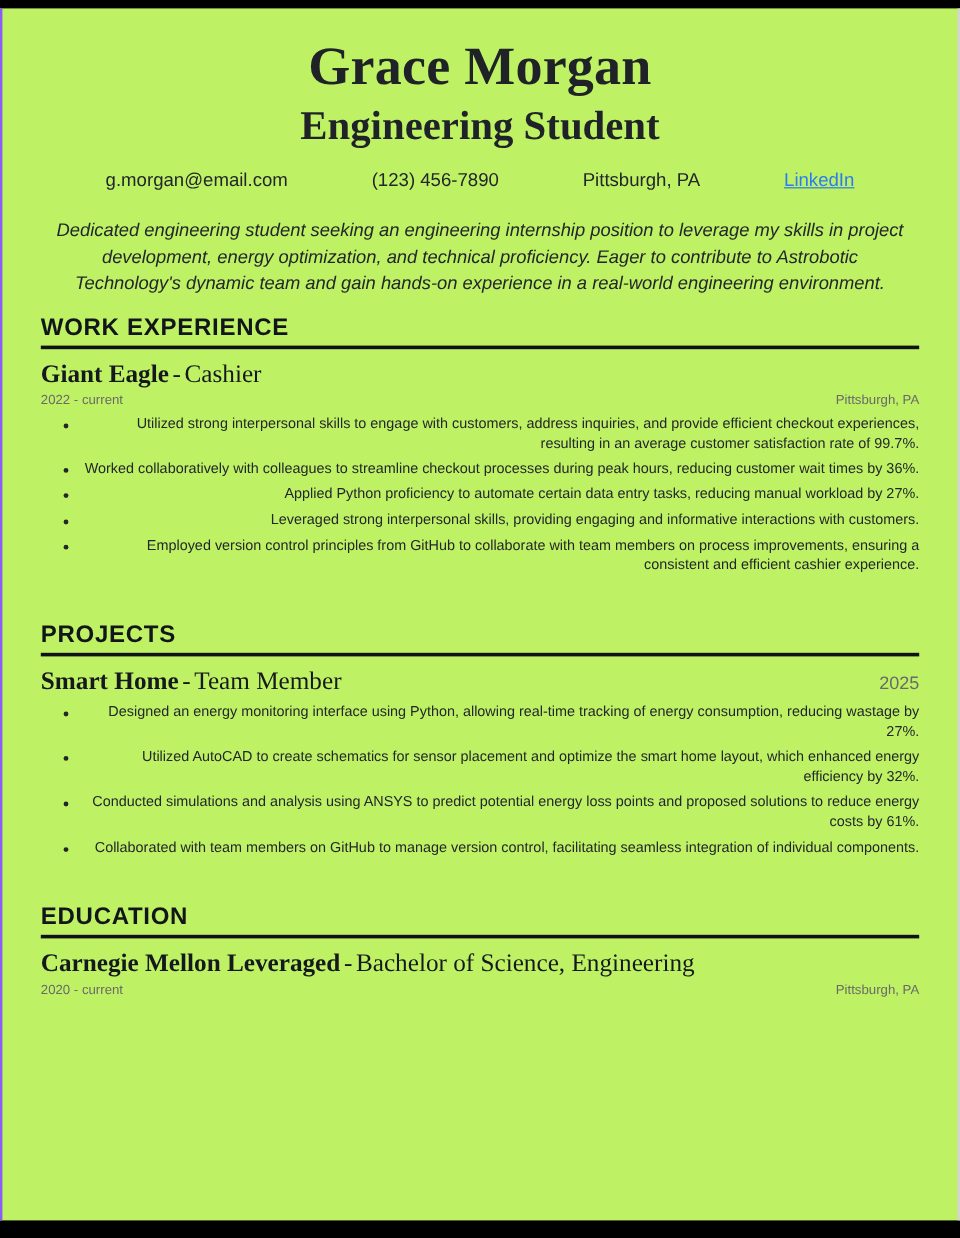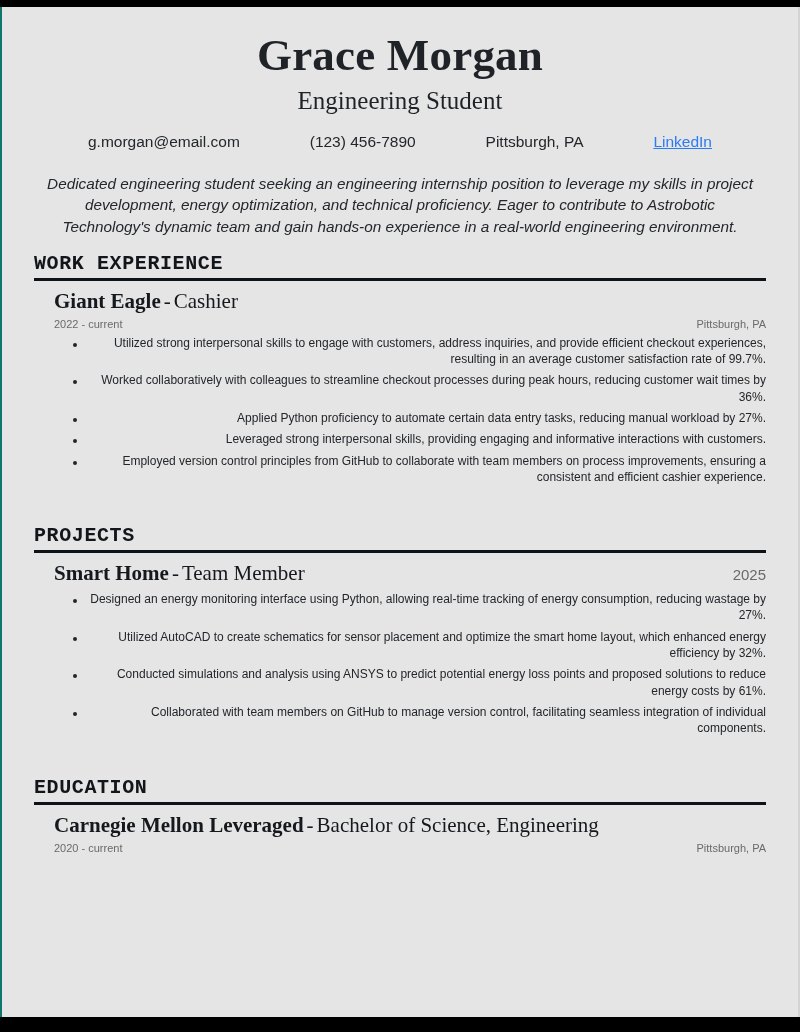--- a/index.html
+++ b/index.html
@@ -14,23 +14,23 @@
     font-family: "Liberation Sans", sans-serif;
   }
 
   
   .page {
     position: absolute;
     left: 0;
     top: 7px;
     width: 800px;
     height: 1010px;
-    background: #e5e5e5;
+    background: #bef264;
     box-sizing: border-box;
-    border-left: 2px solid #0f766e;
+    border-left: 2px solid #8b5cf6;
     border-right: 2px solid #d4d4d4;
   }
   .sheet-inner {
     padding: 0 32px;
     box-sizing: border-box;
     width: 100%;
   }
 
   
   .name {
@@ -39,22 +39,22 @@
     font-weight: bold;
     font-size: 45px;
     line-height: 1.0;
     color: #1f2328;
     letter-spacing: 0.2px;
     padding-top: 26px;
   }
   .headline {
     text-align: center;
     font-family: "Liberation Serif", serif;
-    font-weight: normal;
-    font-size: 25px;
+    font-weight: bold;
+    font-size: 34px;
     line-height: 1.1;
     color: #1f2328;
     margin-top: 9px;
   }
 
   .contact-row {
     display: flex;
     justify-content: space-between;
     align-items: center;
     margin: 18px auto 0 auto;
@@ -74,34 +74,34 @@
     font-style: italic;
     font-size: 15.3px;
     line-height: 1.42;
     color: #23262a;
     margin: 22px 8px 0 8px;
   }
 
   
   .section { margin-top: 14px; }
   .section-title {
-    font-family: Liberation Mono, monospace;
+    font-family: Liberation Sans, sans-serif;
     font-weight: bold;
     font-size: 20px;
     letter-spacing: 0.6px;
     color: #12151a;
     padding-bottom: 2px;
   }
   .section-rule {
     border-bottom: 3px solid #101316;
     margin-top: 1px;
   }
 
   
-  .entry { margin-top: 8px; margin-left: 20px; }
+  .entry { margin-top: 8px; }
   .entry-heading {
     display: flex;
     justify-content: space-between;
     align-items: baseline;
     font-family: "Liberation Serif", serif;
     font-size: 21px;
     color: #15181c;
   }
   .entry-title-wrap { white-space: nowrap; }
   .org { font-weight: bold; }

